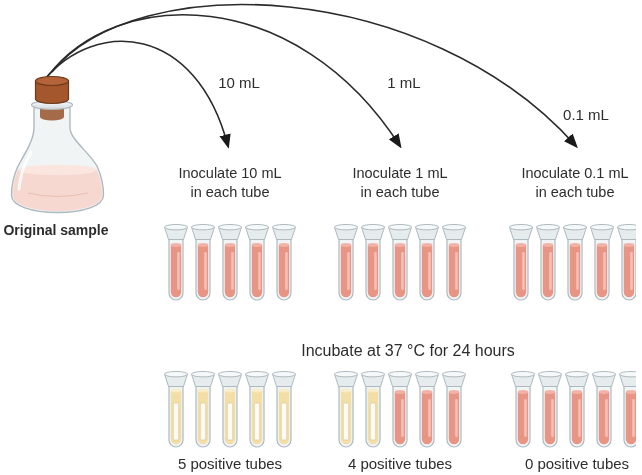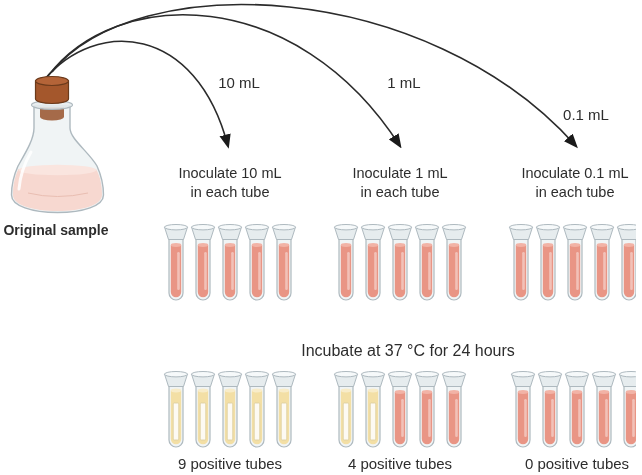--- a/index.html
+++ b/index.html
@@ -265,21 +265,21 @@
   </svg>
         <svg width="26" height="80" viewBox="0 0 26 80">
     <path class="t-body" d="M6,15 L6,69 A7,7 0 0 0 20,69 L20,15 Z"></path>
     <path class="t-liq-yellow" d="M7.8,19.5 L7.8,68 A5.2,5.2 0 0 0 18.2,68 L18.2,19.5 Z"></path>
        <ellipse class="t-liq-yellow-top" cx="13" cy="19.5" rx="5.2" ry="1.9"></ellipse>
        <rect class="t-durham" x="10.2" y="32" width="5.6" height="37" rx="1"></rect>
     <path class="t-rim" d="M1.5,3 L24.5,3 L20.5,15.5 L5.5,15.5 Z"></path>
     <ellipse class="t-rim-top" cx="13" cy="3.2" rx="11.5" ry="2.7"></ellipse>
   </svg>
       </div>
-    <div class="r-label">9 positive tubes</div>
+    <div class="r-label">5 positive tubes</div>
   </div>
   <div class="result-group" style="left:315px;top:371px;">
     <div class="tube-row">
         <svg width="26" height="80" viewBox="0 0 26 80">
     <path class="t-body" d="M6,15 L6,69 A7,7 0 0 0 20,69 L20,15 Z"></path>
     <path class="t-liq-yellow" d="M7.8,19.5 L7.8,68 A5.2,5.2 0 0 0 18.2,68 L18.2,19.5 Z"></path>
        <ellipse class="t-liq-yellow-top" cx="13" cy="19.5" rx="5.2" ry="1.9"></ellipse>
        <rect class="t-durham" x="10.2" y="32" width="5.6" height="37" rx="1"></rect>
     <path class="t-rim" d="M1.5,3 L24.5,3 L20.5,15.5 L5.5,15.5 Z"></path>
     <ellipse class="t-rim-top" cx="13" cy="3.2" rx="11.5" ry="2.7"></ellipse>

